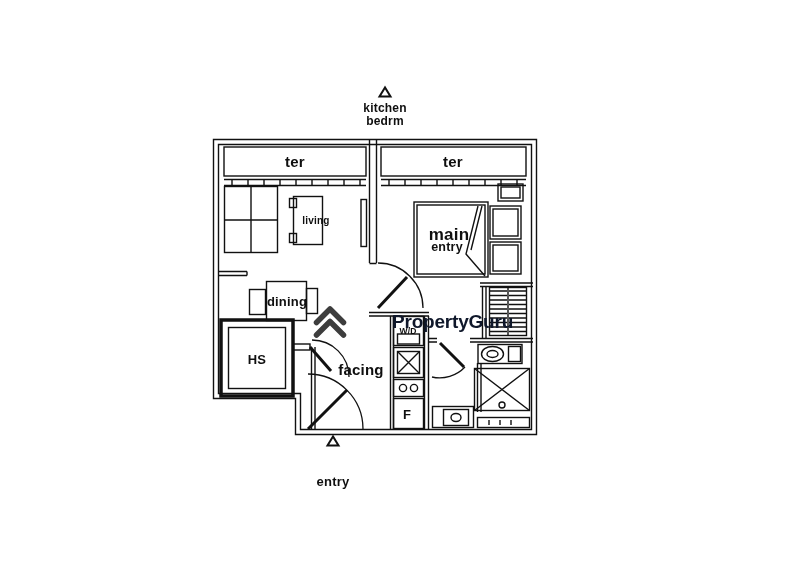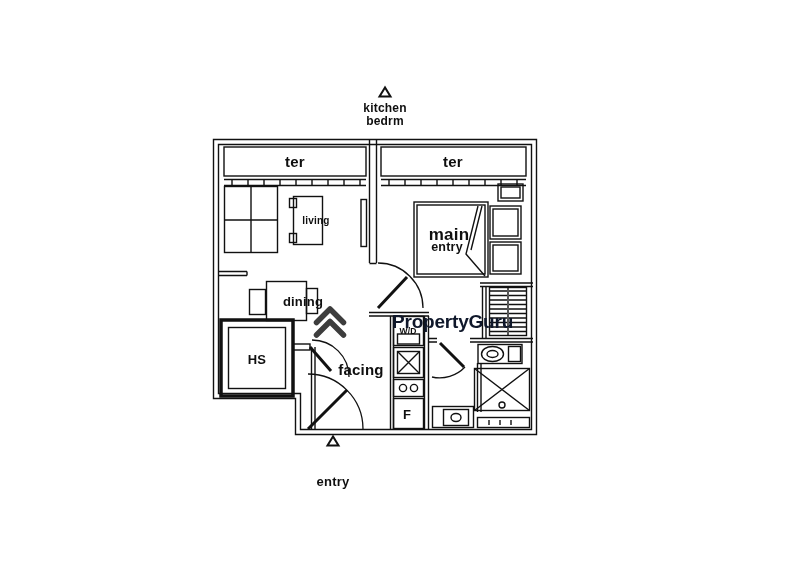--- a/index.html
+++ b/index.html
@@ -163,21 +163,21 @@
       <path d="M316.5,322.5 L330,309 L343.5,322.5"></path>
       <path d="M316.5,335 L330,321.5 L343.5,335"></path>
     </g>
   </svg>
 
   <span class="lbl" style="left:295px;top:161px;font-size:15px;">ter</span>
   <span class="lbl" style="left:453px;top:161px;font-size:15px;">ter</span>
   <span class="lbl" style="left:316px;top:221px;font-size:10px;">living</span>
   <span class="lbl" style="left:449px;top:234px;font-size:17px;">main</span>
   <span class="lbl" style="left:447px;top:247px;font-size:12.5px;">entry</span>
-  <span class="lbl" style="left:287px;top:301px;font-size:13px;padding-left:32px;">dining</span>
+  <span class="lbl" style="left:287px;top:301px;font-size:13px;">dining</span>
   <span class="lbl" style="left:257px;top:359px;font-size:13px;">HS</span>
   <span class="lbl" style="left:361px;top:369px;font-size:15px;">facing</span>
   <span class="lbl" style="left:408px;top:331px;font-size:8.5px;">W/D</span>
   <span class="lbl" style="left:407px;top:414px;font-size:13px;">F</span>
   <span class="lbl" style="left:385px;top:108px;font-size:12px;">kitchen</span>
   <span class="lbl" style="left:385px;top:121px;font-size:12px;">bedrm</span>
   <span class="lbl" style="left:333px;top:453px;font-size:13px;margin-top:28px;">entry</span>
 
   <span class="wm-text" style="left:352px;top:322px;">PropertyGuru</span>
 

